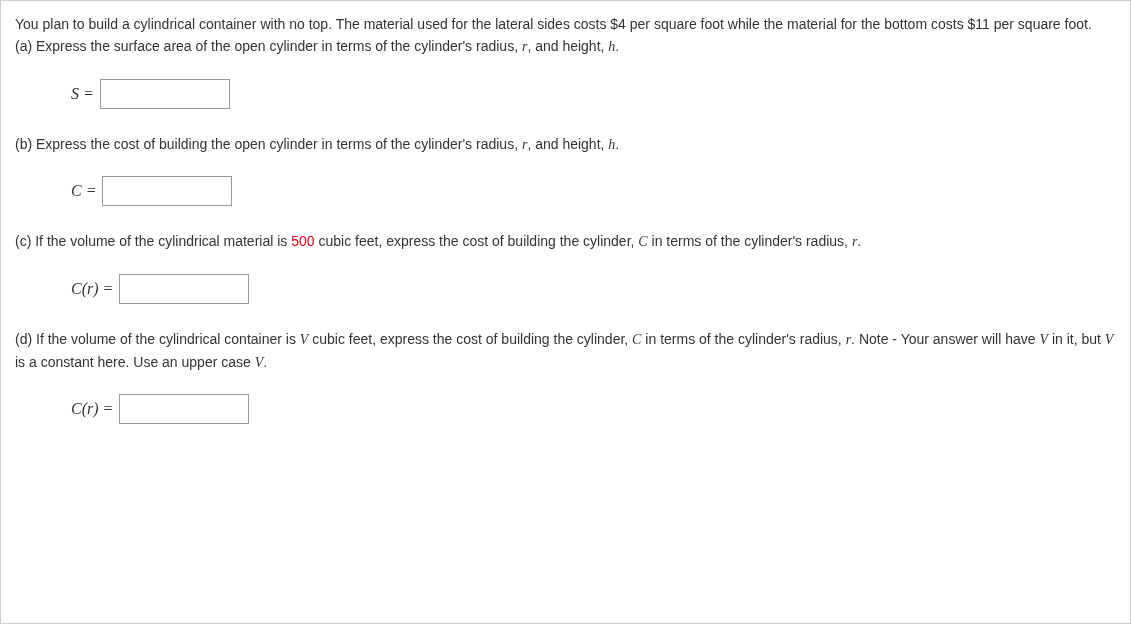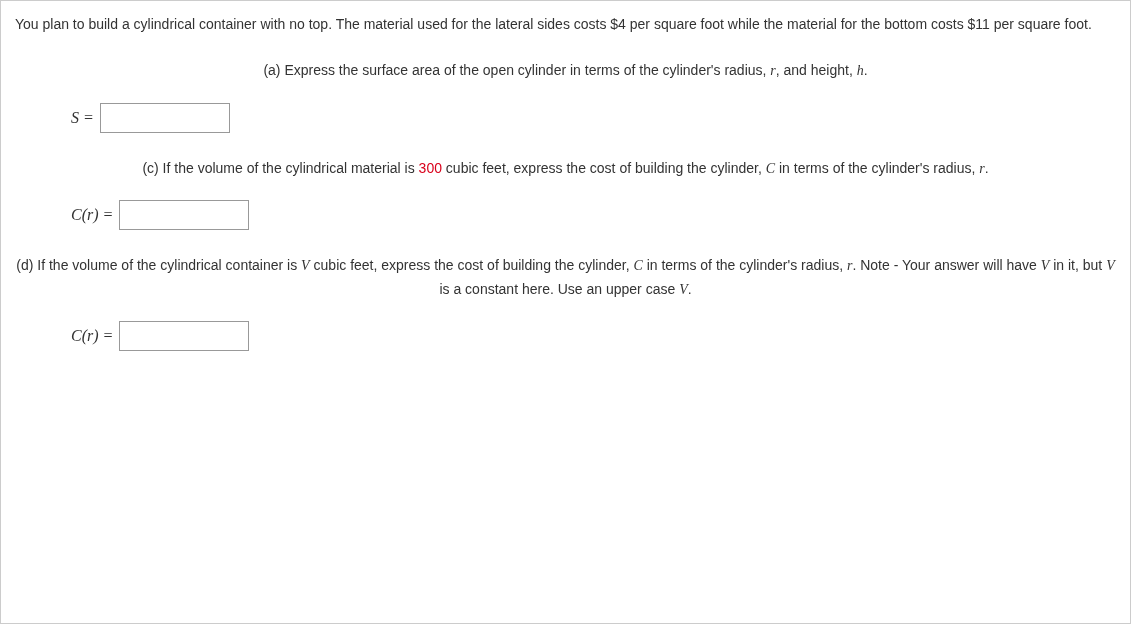--- a/index.html
+++ b/index.html
@@ -11,29 +11,27 @@
       padding: 0;
     }
     .container {
       border: 1px solid #ccc;
       padding: 12px 14px;
       width: 1131px;
       min-height: 624px;
     }
     .intro {
       line-height: 1.6;
-      margin-bottom: 24px;
     }
     .part {
       margin-bottom: 24px;
     }
     .part-prompt {
       line-height: 1.6;
       margin-bottom: 20px;
-      text-align: center;
     }
     .answer-row {
       display: flex;
       align-items: center;
       margin-left: 56px;
       margin-top: 14px;
       margin-bottom: 14px;
     }
     .answer-label {
       font-family: 'Times New Roman', Times, serif;
@@ -60,24 +58,31 @@
   <div class="intro">You plan to build a cylindrical container with no top. The material used for the lateral sides costs $4 per square foot while the material for the bottom costs $11 per square foot.</div>
 
   <div class="part">
     <div class="part-prompt">(a) Express the surface area of the open cylinder in terms of the cylinder's radius, <span class="ital">r</span>, and height, <span class="ital">h</span>.</div>
     <div class="answer-row">
       <span class="answer-label">S =</span>
       <input type="text" class="answer-input" style="">
     </div>
   </div>
 
+  <div class="part">
+    <div class="part-prompt">(b) Express the cost of building the open cylinder in terms of the cylinder's radius, <span class="ital">r</span>, and height, <span class="ital">h</span>.</div>
+    <div class="answer-row">
+      <span class="answer-label">C =</span>
+      <input type="text" class="answer-input" style="">
+    </div>
+  </div>
 
   <div class="part">
     <div class="part-prompt">
-      <span>(c) If the volume of the cylindrical material is </span><span class="red">300</span><span> cubic feet, express the cost of building the cylinder, <span class="ital">C</span> in terms of the cylinder's radius, <span class="ital">r</span>.</span>
+      <span>(c) If the volume of the cylindrical material is </span><span class="red">500</span><span> cubic feet, express the cost of building the cylinder, <span class="ital">C</span> in terms of the cylinder's radius, <span class="ital">r</span>.</span>
     </div>
     <div class="answer-row">
       <span class="answer-label">C(r) =</span>
       <input type="text" class="answer-input" style="">
     </div>
   </div>
 
   <div class="part">
     <div class="part-prompt">(d) If the volume of the cylindrical container is <span class="ital">V</span> cubic feet, express the cost of building the cylinder, <span class="ital">C</span> in terms of the cylinder's radius, <span class="ital">r</span>. Note - Your answer will have <span class="ital">V</span> in it, but <span class="ital">V</span> is a constant here. Use an upper case <span class="ital">V</span>.</div>
     <div class="answer-row">

